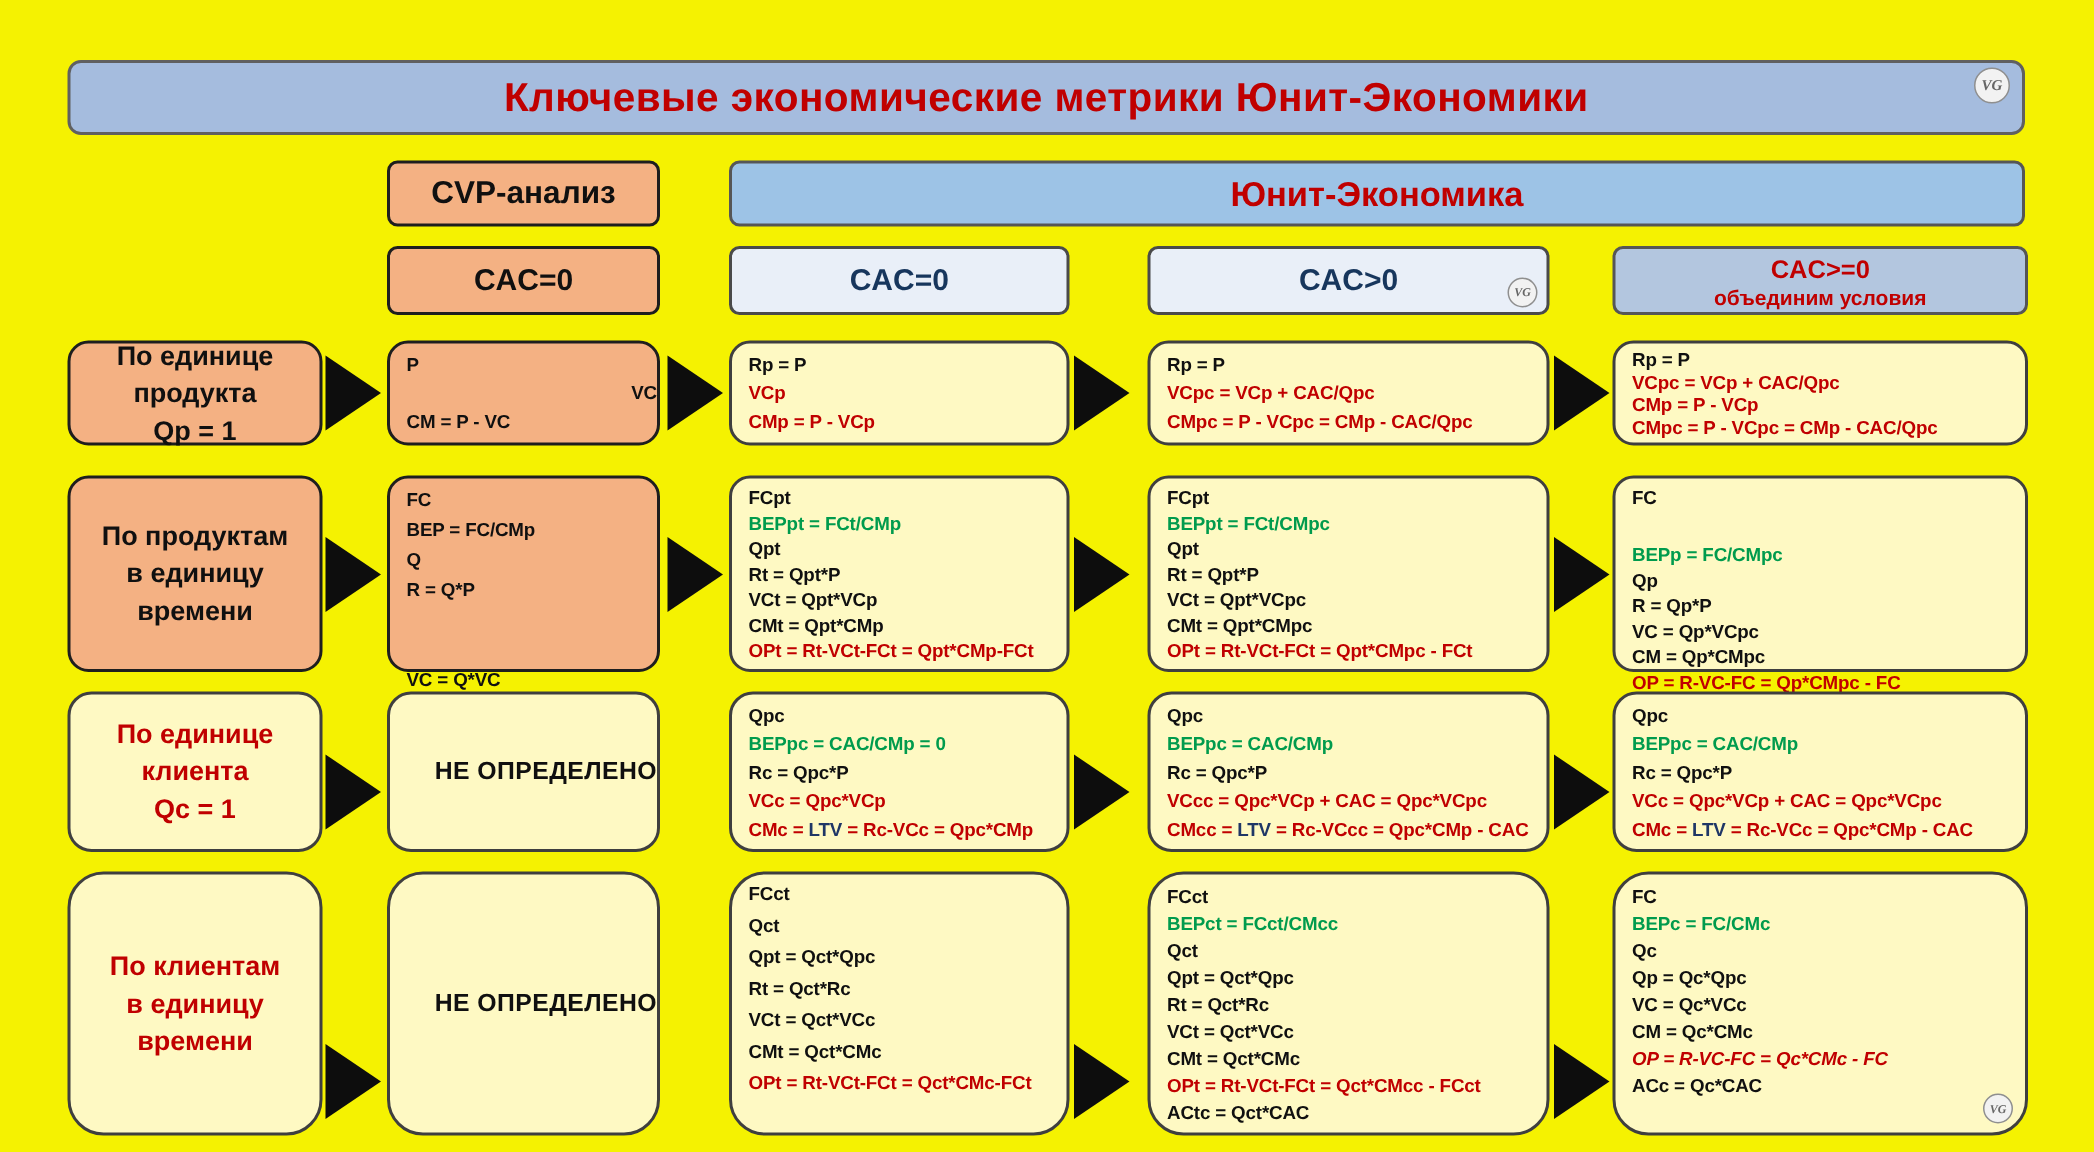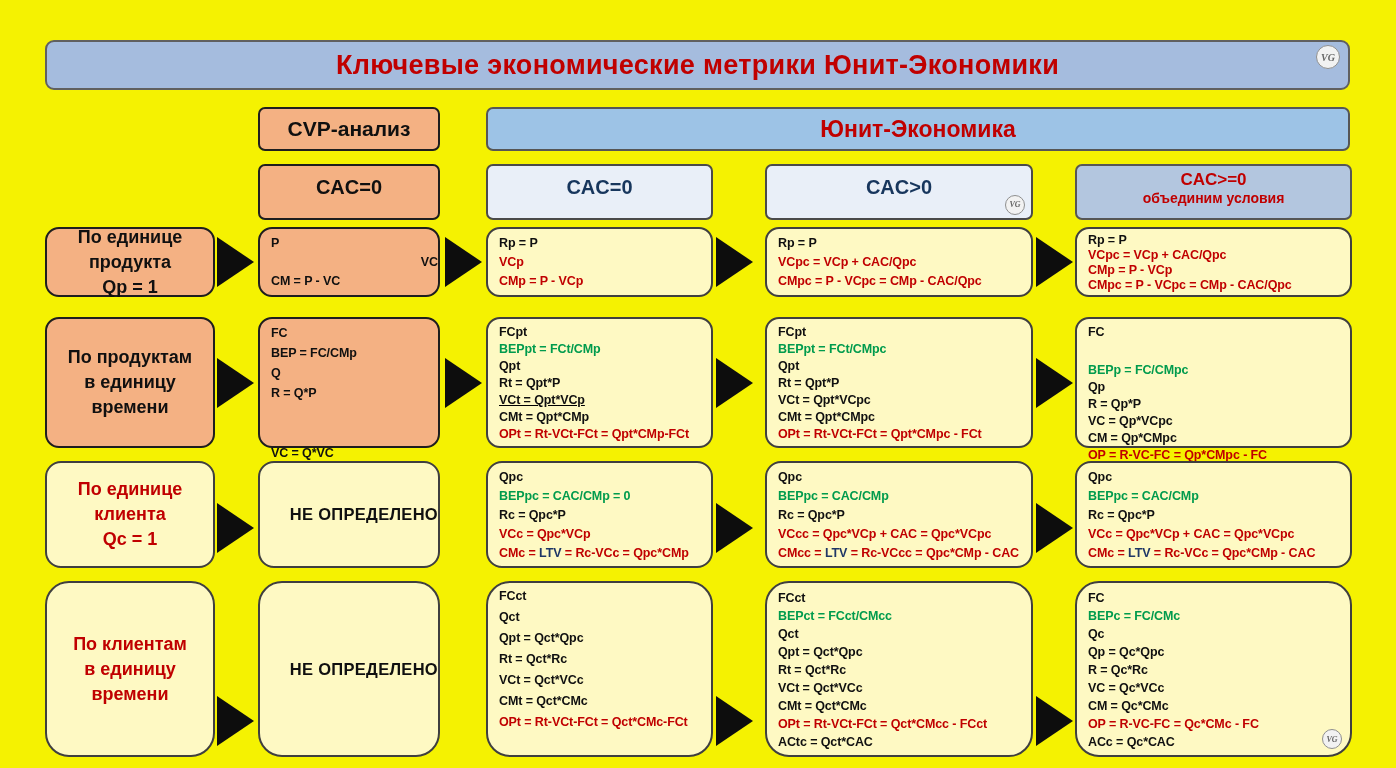--- a/index.html
+++ b/index.html
@@ -14,21 +14,21 @@
   .vg {
     display:flex; align-items:center; justify-content:center;
     width:24px; height:24px; border-radius:50%; background:#F2F2F2;
     border:1px solid #8f8f8f; color:#666;
     font-family:"Liberation Serif", serif; font-style:italic; font-size:10px; font-weight:bold;
   }
   .vg-title { position:absolute; right:8px; top:3px; }
   .vg-sm { width:20px; height:20px; font-size:8px; }
   .hdr-cvp { left:258px; top:107px; width:182px; height:44px; background:#F4B183; border-radius:7px; border-color:#1e1e1e; text-align:center; line-height:40px; font-size:21px; color:#101010; }
   .hdr-unit { left:486px; top:107px; width:864px; height:44px; background:#9DC3E6; border-radius:7px; border-color:#565656; text-align:center; line-height:40px; font-size:23px; color:#C00000; }
-  .colh { top:164px; height:56px; border-radius:7px; text-align:center; }
+  .colh { top:164px; height:46px; border-radius:7px; text-align:center; }
   .colh-1 { left:258px; width:182px; background:#F4B183; border-color:#1e1e1e; line-height:42px; font-size:20px; color:#101010; }
   .colh-2 { left:486px; width:227px; background:#E9EFF8; border-color:#4a4a4a; line-height:42px; font-size:20px; color:#17365D; }
   .colh-3 { left:765px; width:268px; background:#E9EFF8; border-color:#4a4a4a; line-height:42px; font-size:20px; color:#17365D; }
   .colh-3 .vg-sm { position:absolute; right:6px; bottom:3px; }
   .colh-4 { left:1075px; width:277px; background:#B3C6DF; border-color:#565656; color:#C00000; padding-top:4px; }
   .colh-4 .l1 { font-size:17px; line-height:20px; }
   .colh-4 .l2 { font-size:14px; line-height:17px; }
   .grid-layer { position:absolute; left:0; top:0; width:100%; height:100%; }
   .bg-orange { background:#F4B183; border-color:#1e1e1e; }
   .bg-light  { background:#fef9c3; border-color:#3f3f3f; }
@@ -110,21 +110,21 @@
         <div class="fline" style="line-height: 20px;"><span class="c-k">Q</span></div>
         <div class="fline" style="line-height: 20px;"><span class="c-k">R = Q*P</span></div>
         <div class="fline" style="line-height: 20px; margin-top: 40px;"><span class="c-k">VC = Q*VC</span></div>
         <div class="fline" style="line-height: 20px;"><span class="c-k">CM = Q*CMp</span></div>
       </div>
       <div class="box cell bg-light" style="left: 486px; top: 317px; width: 227px; height: 131px; border-radius: 14px; padding-top: 5px;">
         <div class="fline" style="line-height: 17px;"><span class="c-k">FCpt</span></div>
         <div class="fline" style="line-height: 17px;"><span class="c-g">BEPpt = FCt/CMp</span></div>
         <div class="fline" style="line-height: 17px;"><span class="c-k">Qpt</span></div>
         <div class="fline" style="line-height: 17px;"><span class="c-k">Rt = Qpt*P</span></div>
-        <div class="fline" style="line-height: 17px; text-decoration: underline;"><span class="c-k">VCt = Qpt*VCp</span></div>
+        <div class="fline" style="line-height: 17px;"><span class="c-k">VCt = Qpt*VCp</span></div>
         <div class="fline" style="line-height: 17px;"><span class="c-k">CMt = Qpt*CMp</span></div>
         <div class="fline" style="line-height: 17px;"><span class="c-r">OPt = Rt-VCt-FCt = Qpt*CMp-FCt</span></div>
       </div>
       <div class="box cell bg-light" style="left: 765px; top: 317px; width: 268px; height: 131px; border-radius: 14px; padding-top: 5px;">
         <div class="fline" style="line-height: 17px;"><span class="c-k">FCpt</span></div>
         <div class="fline" style="line-height: 17px;"><span class="c-g">BEPpt = FCt/CMpc</span></div>
         <div class="fline" style="line-height: 17px;"><span class="c-k">Qpt</span></div>
         <div class="fline" style="line-height: 17px;"><span class="c-k">Rt = Qpt*P</span></div>
         <div class="fline" style="line-height: 17px;"><span class="c-k">VCt = Qpt*VCpc</span></div>
         <div class="fline" style="line-height: 17px;"><span class="c-k">CMt = Qpt*CMpc</span></div>
@@ -200,22 +200,21 @@
         <div class="fline" style="line-height: 18px;"><span class="c-k">VCt = Qct*VCc</span></div>
         <div class="fline" style="line-height: 18px;"><span class="c-k">CMt = Qct*CMc</span></div>
         <div class="fline" style="line-height: 18px;"><span class="c-r">OPt = Rt-VCt-FCt = Qct*CMcc - FCct</span></div>
         <div class="fline" style="line-height: 18px;"><span class="c-k">ACtc = Qct*CAC</span></div>
       </div>
       <div class="box cell bg-light" style="left: 1075px; top: 581px; width: 277px; height: 176px; border-radius: 24px; padding-top: 6px;">
         <div class="fline" style="line-height: 18px;"><span class="c-k">FC</span></div>
         <div class="fline" style="line-height: 18px;"><span class="c-g">BEPc = FC/CMc</span></div>
         <div class="fline" style="line-height: 18px;"><span class="c-k">Qc</span></div>
         <div class="fline" style="line-height: 18px;"><span class="c-k">Qp = Qc*Qpc</span></div>
-        <div class="fline" style="line-height: 18px;"><span class="c-k">R = Qc*Rc</span></div>
         <div class="fline" style="line-height: 18px;"><span class="c-k">VC = Qc*VCc</span></div>
         <div class="fline" style="line-height: 18px;"><span class="c-k">CM = Qc*CMc</span></div>
-        <div class="fline" style="line-height: 18px;"><span class="c-r">OP = R-VC-FC = Qc*CMc - FC</span></div>
+        <div class="fline" style="line-height: 18px; font-style: italic;"><span class="c-r">OP = R-VC-FC = Qc*CMc - FC</span></div>
         <div class="fline" style="line-height: 18px;"><span class="c-k">ACc = Qc*CAC</span></div>
         <div class="vg vg-sm">VG</div>
       </div>
     </div>
 
 </div>
 
 </body></html>

